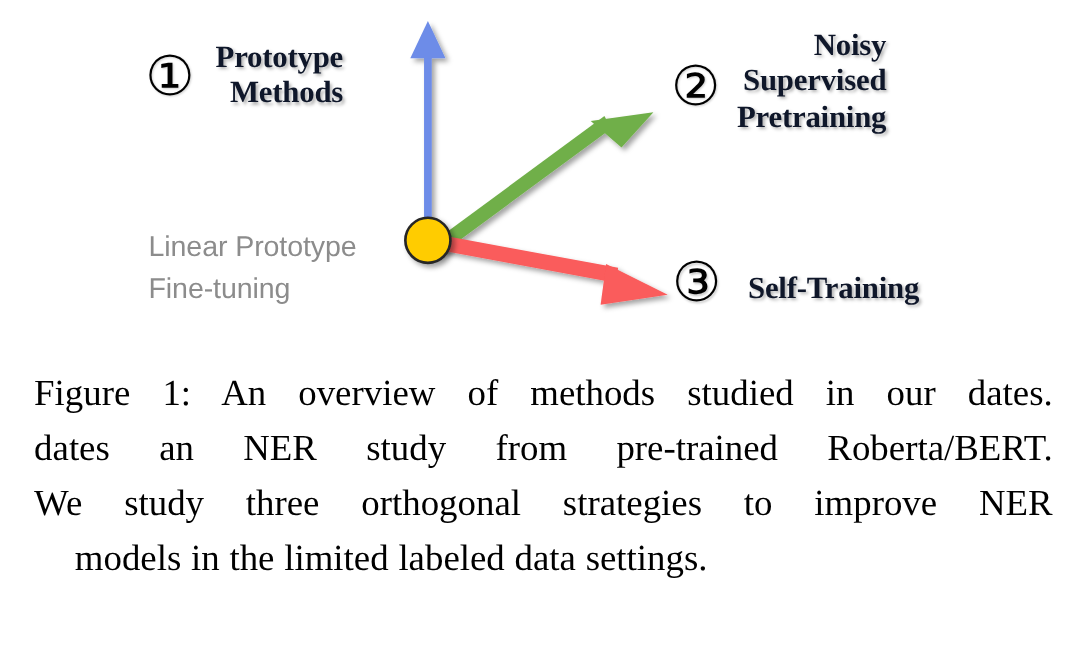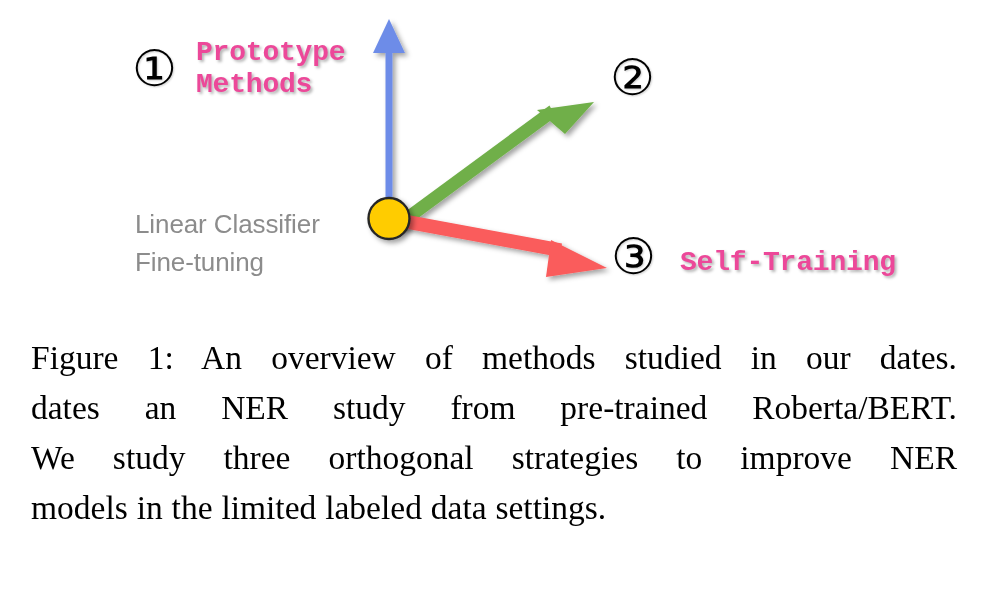--- a/index.html
+++ b/index.html
@@ -36,27 +36,28 @@
     position: absolute;
     left: 0;
     top: 0;
     width: 987px;
     height: 315px;
   }
 
   
   .node-label {
     position: absolute;
-    font-family: Liberation Mono, monospace;
+    font-family: Liberation Serif, serif;
     font-weight: bold;
-    color: #ec4899;
+    color: #0f172a;
     line-height: 1.16;
     letter-spacing: -0.2px;
     text-shadow: 2px 2px 3px rgba(0,0,0,0.30);
     white-space: pre-line;
+    text-align: right;
   }
 
   .num-badge {
     position: absolute;
     font-family: "DejaVu Sans", sans-serif;
     font-weight: normal;
     color: #000000;
     line-height: 1;
     text-shadow: 1px 1px 2px rgba(0,0,0,0.20);
   }
@@ -127,20 +128,21 @@
     word-spacing: 0.5px;
   }
   #caption .cap-line {
     display: block;
     text-align: justify;
     text-align-last: justify;
     white-space: nowrap;
   }
   #caption .cap-line.last {
     text-align-last: left;
+    margin-left: 37px;
   }
 </style>
 </head>
 <body>
 
 <div id="page">
 
   <div id="diagram">
 
     <svg id="arrow-svg" viewBox="0 0 987 315">
@@ -168,25 +170,28 @@
       <g filter="url(#soft-shadow)">
         <circle cx="389" cy="218.5" r="20.5" fill="#FFCC00" stroke="#262626" stroke-width="2.4"></circle>
       </g>
     </svg>
 
     <div class="num-badge" id="badge-1">①</div>
     <div class="node-label" id="label-1">Prototype
 Methods</div>
 
     <div class="num-badge" id="badge-2">②</div>
+    <div class="node-label" id="label-2">Noisy
+Supervised
+Pretraining</div>
 
     <div class="num-badge" id="badge-3">③</div>
     <div class="node-label" id="label-3">Self-Training</div>
 
-    <div id="label-baseline">Linear Classifier
+    <div id="label-baseline">Linear Prototype
 Fine-tuning</div>
 
   </div>
 
   <div id="caption">
     <span class="cap-line">Figure 1: An overview of methods studied in our dates.</span>
     <span class="cap-line">dates an NER study from pre-trained Roberta/BERT.</span>
     <span class="cap-line">We study three orthogonal strategies to improve NER</span>
     <span class="cap-line last">models in the limited labeled data settings.</span>
   </div>

